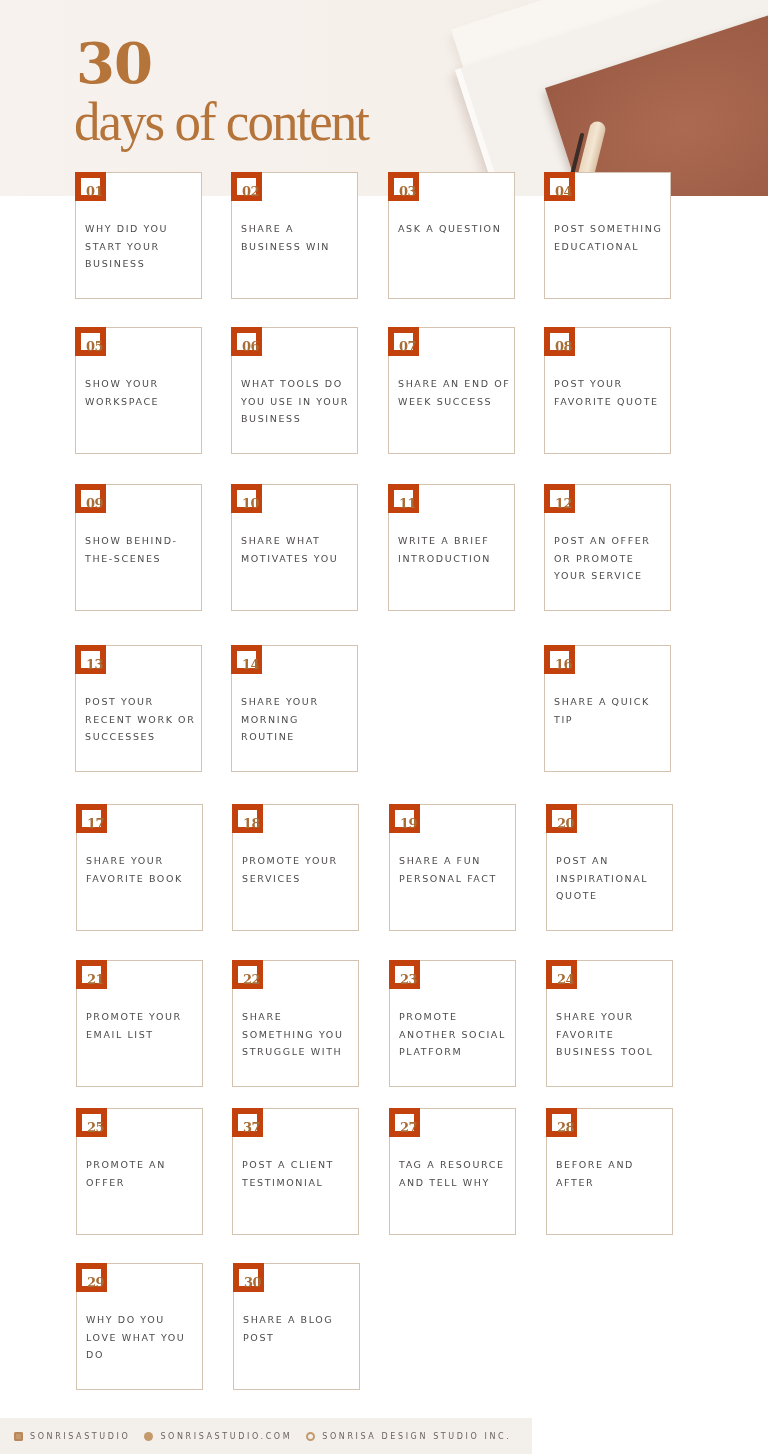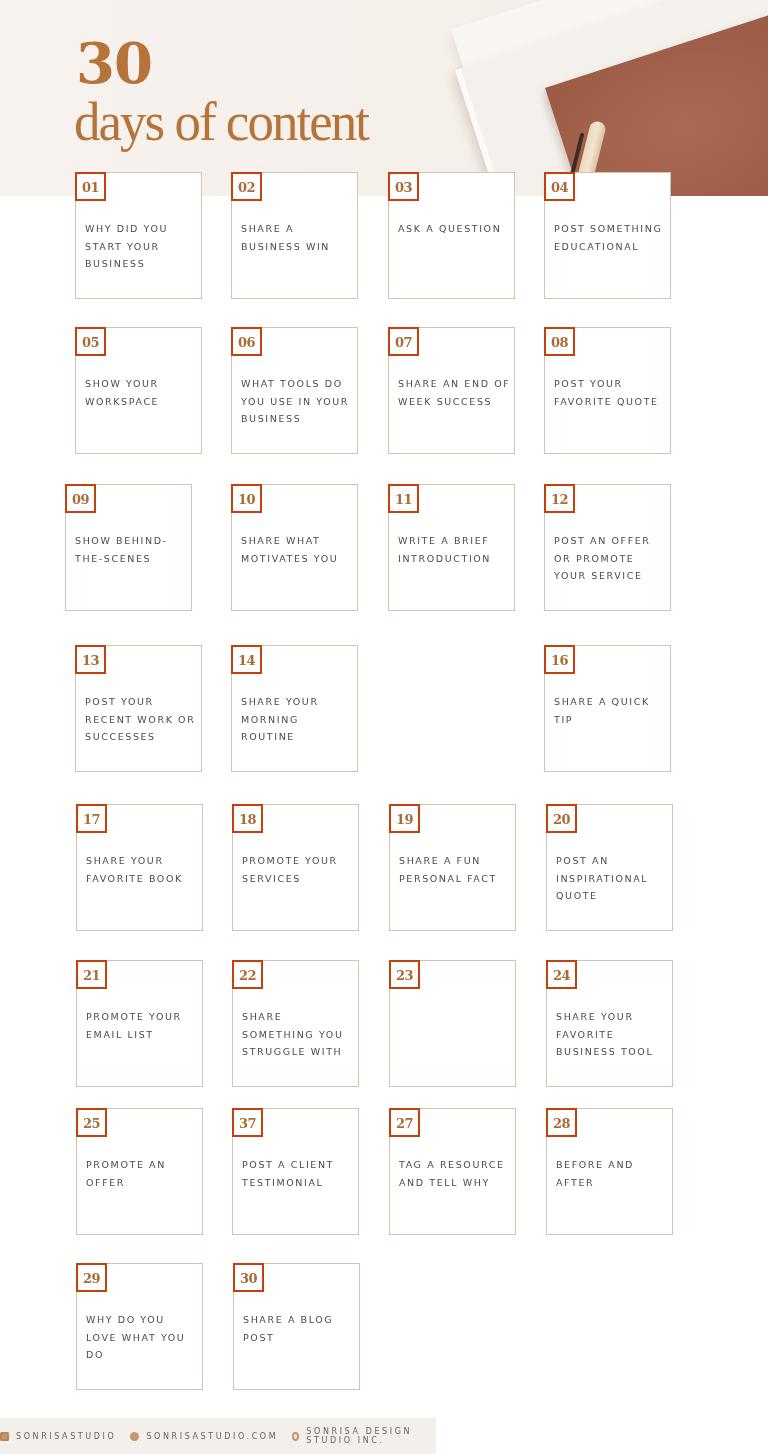--- a/index.html
+++ b/index.html
@@ -58,35 +58,35 @@
       transform: scaleX(0.98); transform-origin: left;
     }
 
     .grid { position: absolute; left: 0; top: 0; width: 768px; height: 1454px; }
     .card {
       position: absolute; width: 127px; height: 127px;
       background: #ffffff; border: 1px solid #d5c3b2;
     }
     .num-box {
       position: absolute; left: -1px; top: -1px; width: 31px; height: 29px;
-      border: 2px solid #c2410c; background: #ffffff;
+      border: 6px solid #c2410c; background: #ffffff;
       font-family: "DejaVu Serif", serif; font-weight: bold;
       font-size: 13px; line-height: 27px; color: #a86c36; text-align: left; padding-left: 5px;
       letter-spacing: -0.5px;
     }
     .card-text {
       position: absolute; left: 9px; top: 47px; width: 114px;
       font-family: "DejaVu Sans", sans-serif; font-size: 9.5px; line-height: 17.7px;
       letter-spacing: 1.6px; color: #4d4a4a; text-transform: uppercase;
     }
 
     .footer {
-      position: absolute; left: 0; top: 1418px; width: 436px; height: 36px;
+      position: absolute; left: 0; top: 1418px; width: 532px; height: 36px;
       background: #f3efea;
-      display: flex; align-items: center; 
+      display: flex; align-items: center; padding-left: 14px;
     }
     .footer-item { display: flex; align-items: center; margin-right: 14px; }
     .footer-icon {
       width: 9px; height: 9px; margin-right: 7px; background: #c49a6c;
     }
     .footer-icon.square { border-radius: 2px; box-shadow: inset 0 0 0 2px #b8875a; }
     .footer-icon.circle { border-radius: 50%; }
     .footer-icon.copy { border-radius: 50%; background: transparent; border: 2px solid #c49a6c; }
     .footer-label {
       font-family: "DejaVu Sans", sans-serif; font-size: 8px; letter-spacing: 2.6px;
@@ -136,21 +136,21 @@
   </div>
   <div class="card" style="left:388px;top:327px">
     <div class="num-box">07</div>
     <div class="card-text">Share an end of week success</div>
   </div>
   <div class="card" style="left:544px;top:327px">
     <div class="num-box">08</div>
     <div class="card-text">Post your favorite quote</div>
   </div>
 
-  <div class="card" style="left:65px;top:484px">
+  <div class="card" style="left:75px;top:484px">
     <div class="num-box">09</div>
     <div class="card-text">Show behind-the-scenes</div>
   </div>
   <div class="card" style="left:231px;top:484px">
     <div class="num-box">10</div>
     <div class="card-text">Share what motivates you</div>
   </div>
   <div class="card" style="left:388px;top:484px">
     <div class="num-box">11</div>
     <div class="card-text">Write a brief introduction</div>
@@ -193,20 +193,21 @@
   <div class="card" style="left:76px;top:960px">
     <div class="num-box">21</div>
     <div class="card-text">Promote your email list</div>
   </div>
   <div class="card" style="left:232px;top:960px">
     <div class="num-box">22</div>
     <div class="card-text">Share something you struggle with</div>
   </div>
   <div class="card" style="left:389px;top:960px">
     <div class="num-box">23</div>
+    <div class="card-text">Promote another social platform</div>
   </div>
   <div class="card" style="left:546px;top:960px">
     <div class="num-box">24</div>
     <div class="card-text">Share your favorite business tool</div>
   </div>
 
   <div class="card" style="left:76px;top:1108px">
     <div class="num-box">25</div>
     <div class="card-text">Promote an offer</div>
   </div>

